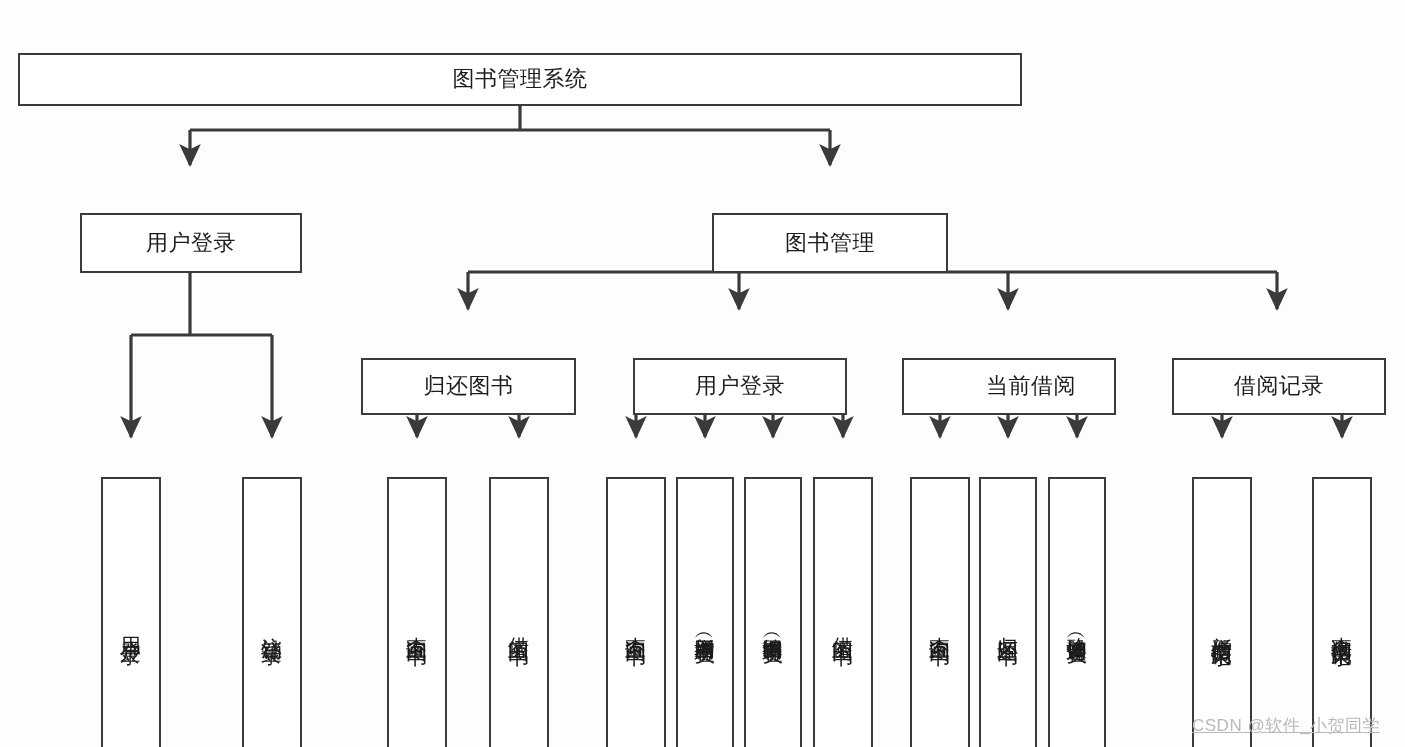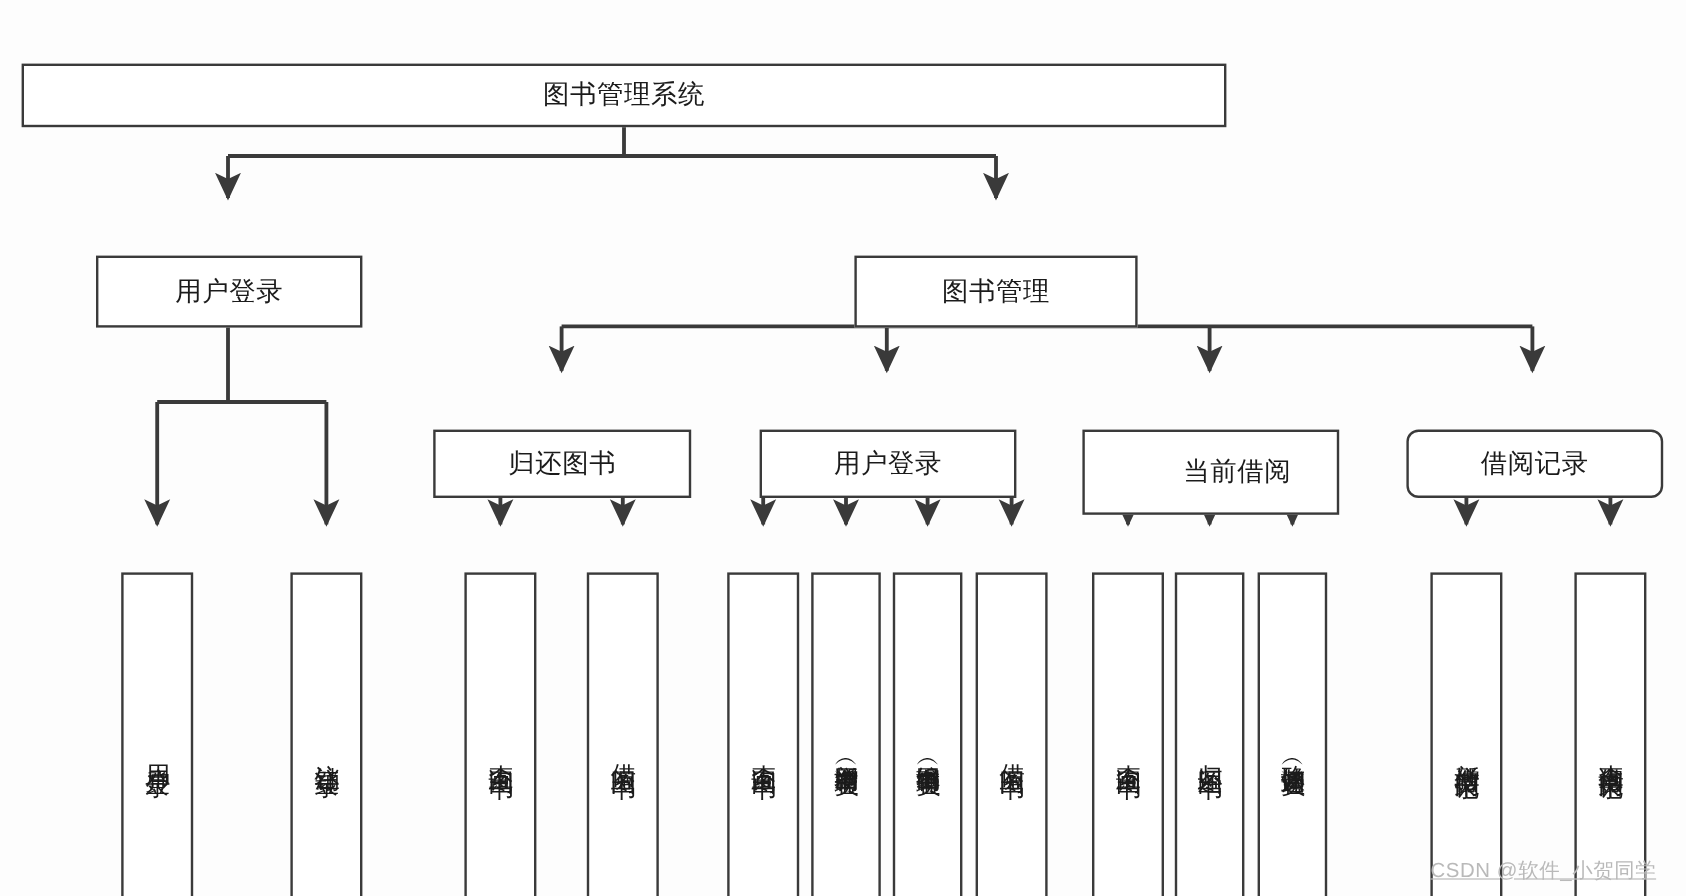--- a/index.html
+++ b/index.html
@@ -133,24 +133,24 @@
   <div class="node-box" style="left:712px; top:173px; width:236px; height:60px;">
     <span class="node-label-h">图书管理</span>
   </div>
 
   <div class="node-box" style="left:361px; top:318px; width:215px; height:57px;">
     <span class="node-label-h">归还图书</span>
   </div>
   <div class="node-box" style="left:633px; top:318px; width:214px; height:57px;">
     <span class="node-label-h">用户登录</span>
   </div>
-  <div class="node-box" style="left:902px; top:318px; width:214px; height:71px;padding-left:44px;">
+  <div class="node-box" style="left:902px; top:318px; width:214px; height:57px;padding-left:44px;">
     <span class="node-label-h">当前借阅</span>
   </div>
-  <div class="node-box" style="left:1172px; top:318px; width:214px; height:57px;border-radius:10px;">
+  <div class="node-box" style="left:1172px; top:318px; width:214px; height:57px;">
     <span class="node-label-h">借阅记录</span>
   </div>
 
   <div class="node-box" style="left:101px; top:437px; width:60px; height:298px;">
     <span class="node-label-v">用户登录</span>
   </div>
   <div class="node-box" style="left:242px; top:437px; width:60px; height:298px;">
     <span class="node-label-v">注销登录</span>
   </div>
 

